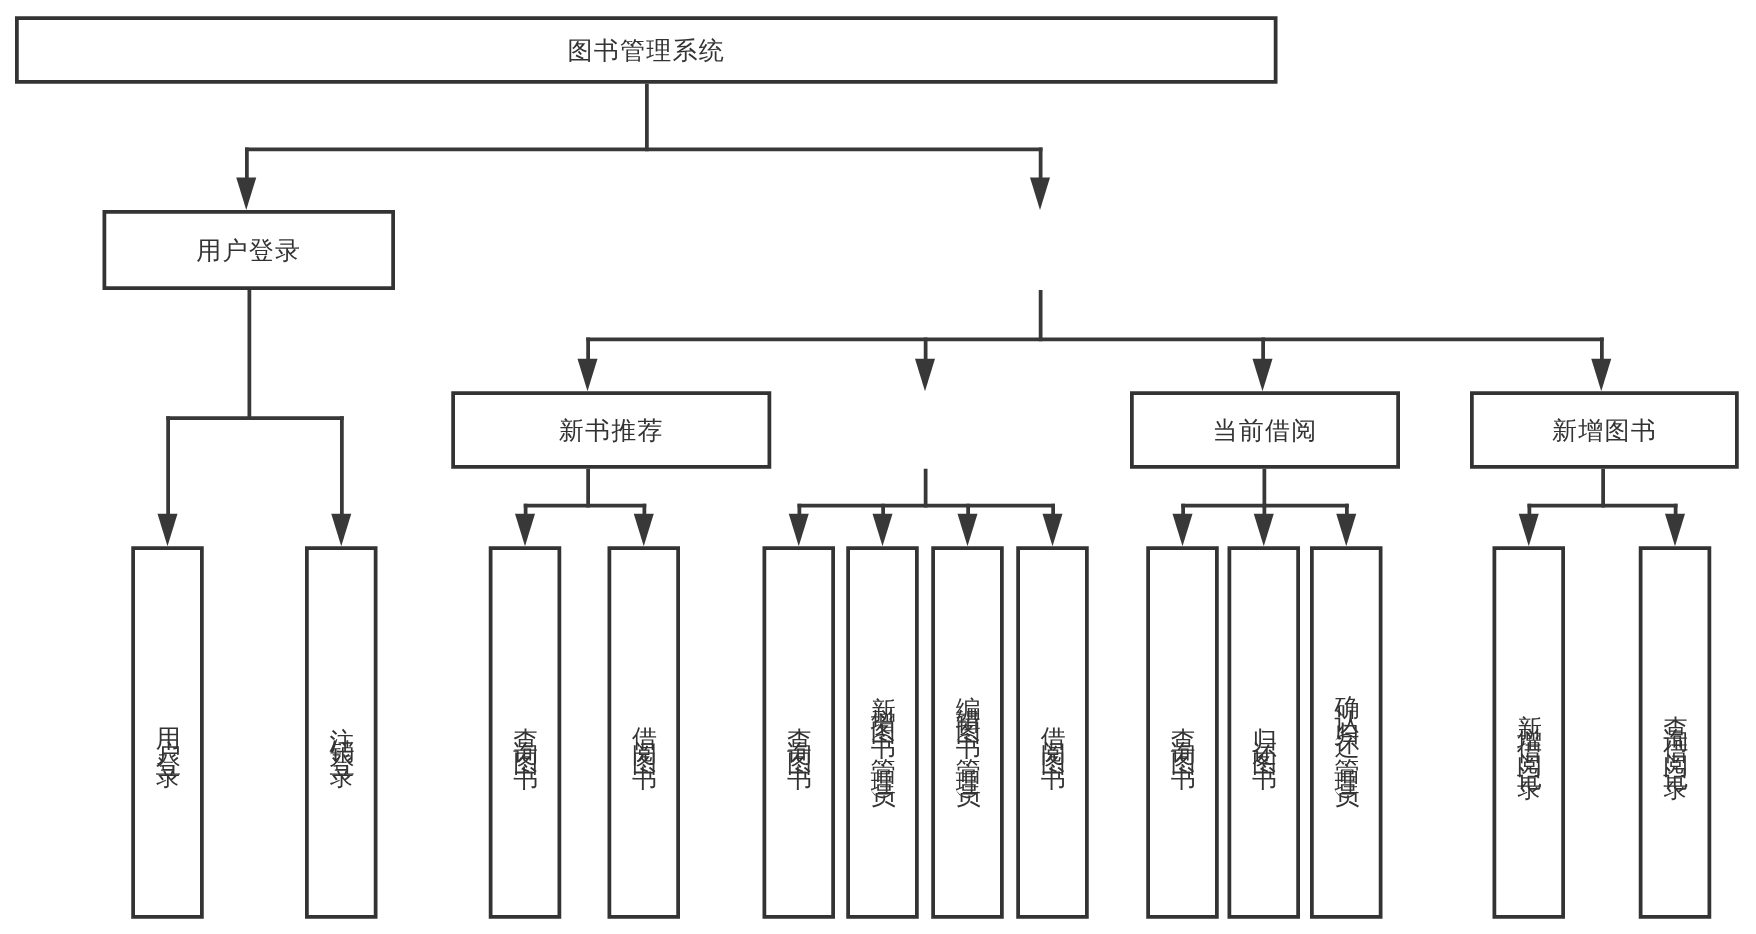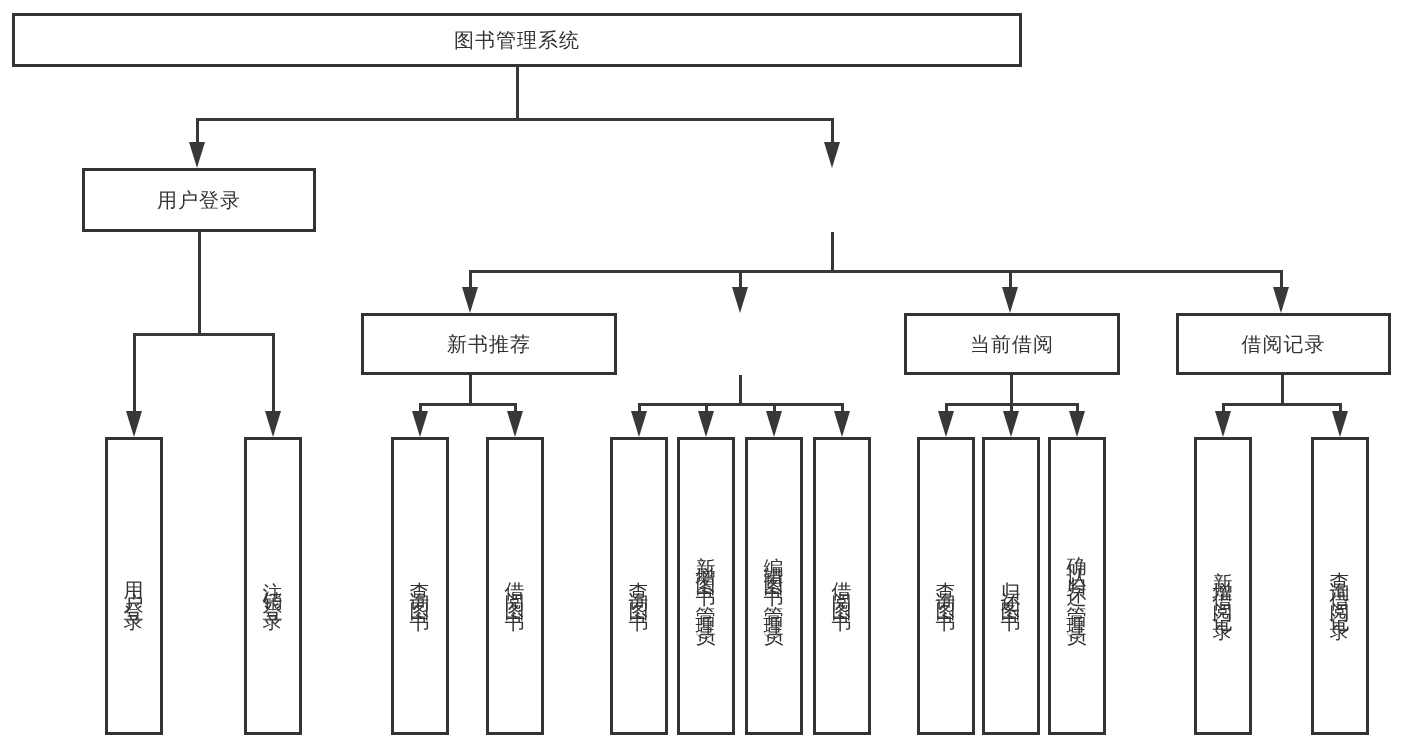--- a/index.html
+++ b/index.html
@@ -105,21 +105,21 @@
   <div class="arrow" style="left:1002px;top:287px;"></div>
   <div class="arrow" style="left:1273px;top:287px;"></div>
 
   <div class="box" style="left:361px;top:313px;width:256px;height:62px;">
     <span>新书推荐</span>
   </div>
   <div class="box" style="left:904px;top:313px;width:216px;height:62px;">
     <span>当前借阅</span>
   </div>
   <div class="box" style="left:1176px;top:313px;width:215px;height:62px;">
-    <span>借阅记录</span>
+    <span>新增图书</span>
   </div>
 
   <div class="vline" style="left:469px;top:375px;height:31px;"></div>
   <div class="hline" style="left:419px;top:403px;width:98px;"></div>
   <div class="vline" style="left:419px;top:403px;height:10px;"></div>
   <div class="vline" style="left:514px;top:403px;height:10px;"></div>
   <div class="arrow" style="left:412px;top:411px;"></div>
   <div class="arrow" style="left:507px;top:411px;"></div>
 
   <div class="vline" style="left:739px;top:375px;height:31px;"></div>

